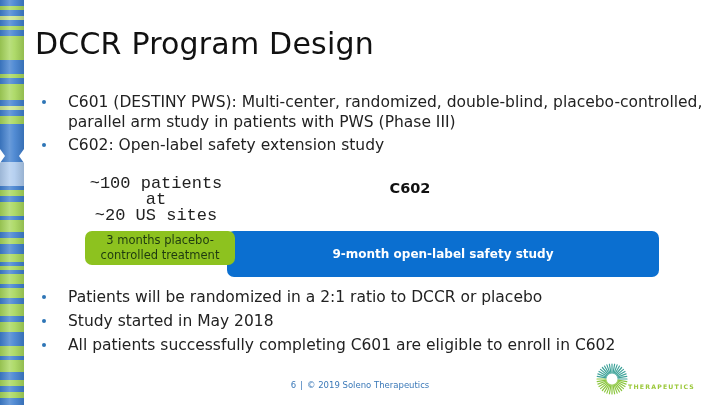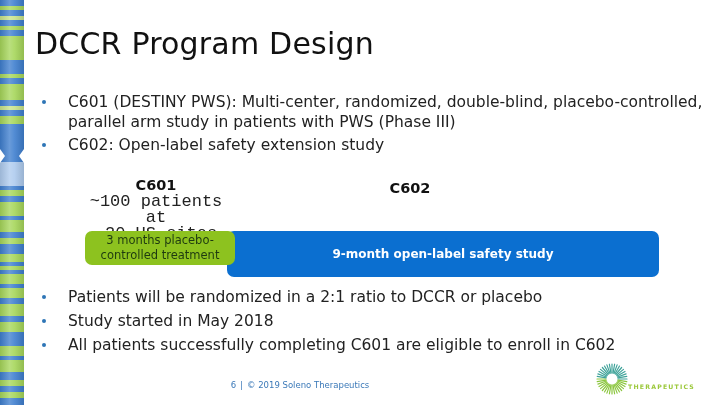--- a/index.html
+++ b/index.html
@@ -64,21 +64,21 @@
   }
   .bar-green span { display: block; width: 130px; }
   .bar-blue {
     position: absolute; left: 227px; top: 231px; width: 432px; height: 46px;
     background: #0b6fd0; border-radius: 7px;
     display: flex; align-items: center; justify-content: center;
     font-weight: bold; font-size: 12px; color: #ffffff;
   }
 
   .footer {
-    position: absolute; left: 0; width: 600px; top: 380px; text-align: center;
+    position: absolute; left: 0; width: 720px; top: 380px; text-align: center;
     font-size: 8.5px; color: #3b79b8;
   }
   .footer .sep { margin: 0 4px; }
 
   .logo { position: absolute; left: 596px; top: 362px; width: 110px; height: 34px; }
   .logo svg { position: absolute; left: 0; top: 0; }
   .logo .name {
     position: absolute; left: 31px; top: 3px; font-size: 15.5px; color: #2f6fb5;
     letter-spacing: 0.5px; font-weight: normal;
   }
@@ -152,21 +152,20 @@
     <span class="dot"></span>
     <span>C601 (DESTINY PWS): Multi-center, randomized, double-blind, placebo-controlled, parallel arm study in patients with PWS (Phase III)</span>
   </li>
   <li>
     <span class="dot"></span>
     <span>C602: Open-label safety extension study</span>
   </li>
 </ul>
 
 <div class="c601-head">
-  <div class="lbl">C601</div>
   <div class="sub">~100 patients at</div>
   <div class="sub">~20 US sites</div>
 </div>
 <div class="c602-head">C602</div>
 
 <div class="bar-blue">
   <span>9-month open-label safety study</span>
 </div>
 <div class="bar-green">
   <span>3 months placebo-controlled treatment</span>

